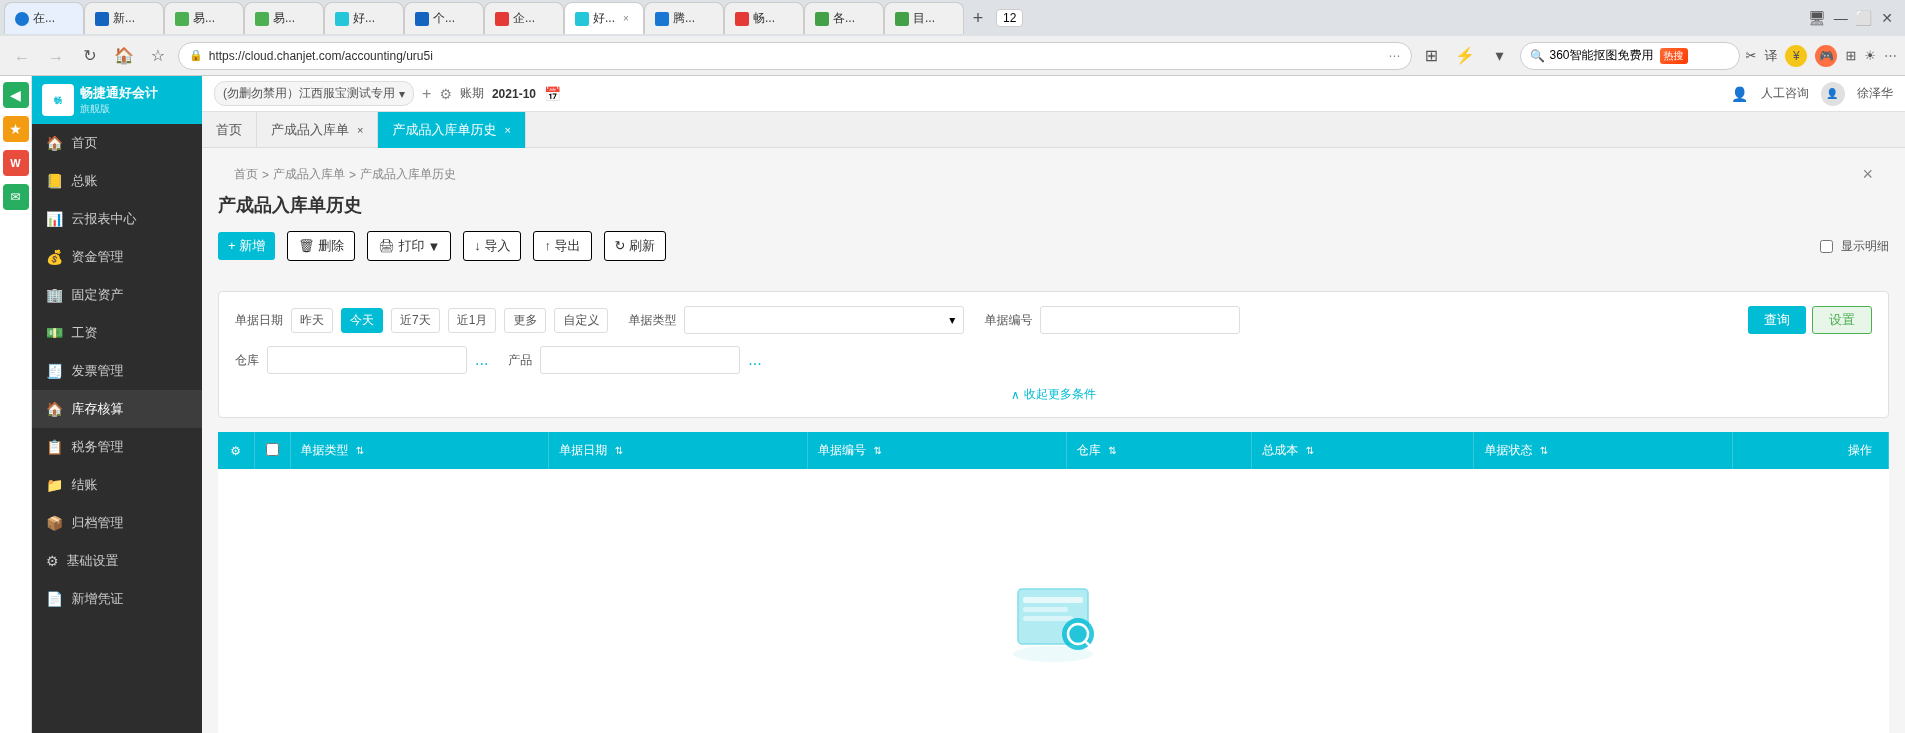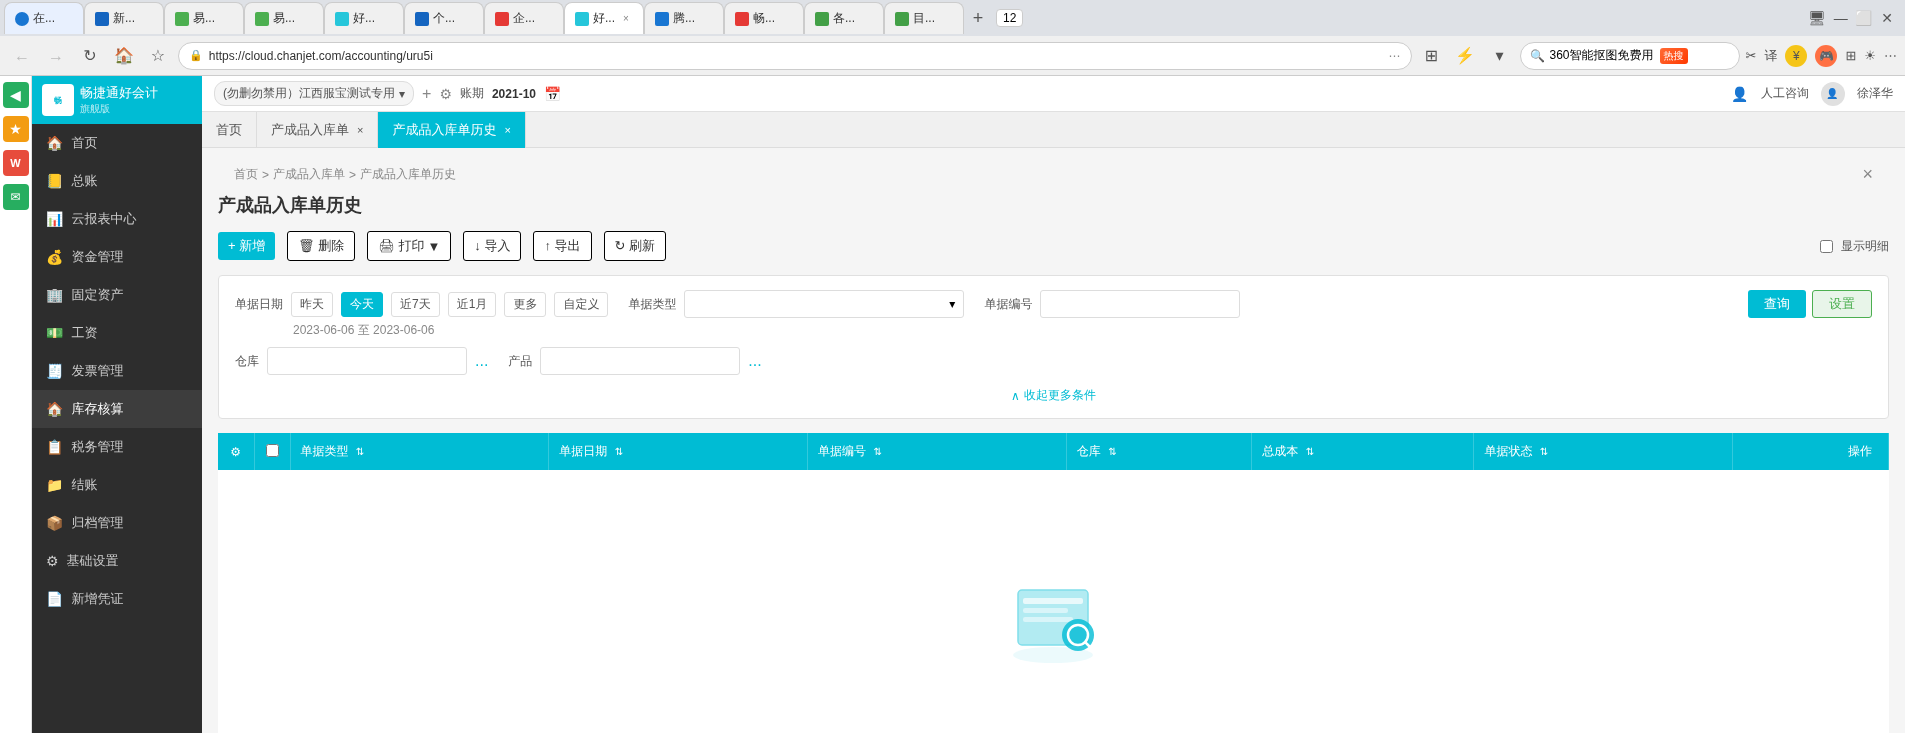--- a/index.html
+++ b/index.html
@@ -28,21 +28,21 @@
     .app-layout { display: flex; height: calc(733px - 76px); }
 
     
     .icon-bar { width: 32px; background: #fff; display: flex; flex-direction: column; align-items: center; padding: 6px 0; gap: 8px; border-right: 1px solid #e0e0e0; }
     .icon-bar-item { width: 26px; height: 26px; border-radius: 4px; display: flex; align-items: center; justify-content: center; cursor: pointer; font-size: 14px; }
 
     
     .sidebar { width: 170px; background: #2d2d2d; color: #ccc; display: flex; flex-direction: column; }
     .sidebar-header { background: #00bcd4; padding: 8px 10px; display: flex; align-items: center; gap: 6px; }
     .sidebar-logo { width: 32px; height: 32px; background: #fff; border-radius: 4px; display: flex; align-items: center; justify-content: center; font-size: 10px; color: #00bcd4; font-weight: bold; }
-    .sidebar-title { color: #fff; font-size: 13px; font-weight: normal; }
+    .sidebar-title { color: #fff; font-size: 13px; font-weight: bold; }
     .sidebar-subtitle { color: rgba(255,255,255,0.7); font-size: 10px; }
     .sidebar-nav { flex: 1; overflow-y: auto; }
     .sidebar-item { display: flex; align-items: center; gap: 8px; padding: 10px 14px; cursor: pointer; font-size: 13px; color: #ccc; }
     .sidebar-item.active { background: #3d3d3d; color: #fff; }
     .sidebar-item .nav-icon { font-size: 14px; }
 
     
     .main-content { flex: 1; background: #f5f5f5; display: flex; flex-direction: column; overflow: hidden; }
 
     
@@ -57,21 +57,21 @@
     .page-tab { display: flex; align-items: center; padding: 0 14px; height: 36px; font-size: 13px; color: #555; cursor: pointer; border-right: 1px solid #ddd; gap: 4px; }
     .page-tab.active { background: #00bcd4; color: #fff; }
     .page-tab .close-x { margin-left: 4px; font-size: 11px; }
     .breadcrumb { display: flex; align-items: center; padding: 0 16px; font-size: 12px; color: #888; gap: 4px; }
 
     
     .content-area { flex: 1; padding: 16px; overflow-y: auto; }
     .page-title { font-size: 18px; font-weight: bold; color: #333; margin-bottom: 14px; }
 
     
-    .toolbar { display: flex; align-items: center; gap: 12px; margin-bottom: 14px; flex-wrap: wrap; }
+    .toolbar { display: flex; align-items: center; gap: 12px; margin-bottom: 30px; flex-wrap: wrap; }
     .toolbar-btn { display: flex; align-items: center; gap: 3px; font-size: 13px; color: #555; cursor: pointer; padding: 4px 6px; }
     .toolbar-btn.primary { background: #00bcd4; color: #fff; border: none; border-radius: 3px; padding: 5px 10px; }
     .toolbar-btn.white { background: #fff; color: #333; border: 1px solid #000000; border-radius: 3px; padding: 5px 10px; }
     .show-label { font-size: 12px; color: #555; }
 
     
     .filter-area { background: #fff; border: 1px solid #e0e0e0; border-radius: 4px; padding: 14px 16px; margin-bottom: 14px; }
     .filter-row { display: flex; align-items: center; gap: 20px; margin-bottom: 12px; flex-wrap: wrap; }
     .filter-group { display: flex; align-items: center; gap: 8px; }
     .filter-label { font-size: 12px; color: #555; white-space: nowrap; }
@@ -358,23 +358,20 @@
             <span class="filter-label">单据编号</span>
             <input class="filter-input" type="text" style="">
           </div>
 
           <div style="margin-left:auto;display:flex;flex-direction:row;gap:6px;">
             <button class="toolbar-btn" style="background:#00bcd4;color:#fff;border:none;border-radius:3px;padding:5px 16px;font-size:13px;">查询</button>
             <button class="toolbar-btn" style="background:#e8f5e9;color:#4caf50;border:1px solid #4caf50;border-radius:3px;padding:4px 16px;font-size:13px;">设置</button>
           </div>
         </div>
 
-        <div style="margin-left:58px;margin-top:-8px;margin-bottom:8px;">
-          <span class="date-range">2023-06-06 至 2023-06-06</span>
-        </div>
 
         <div class="filter-row">
           <div class="filter-group">
             <span class="filter-label">仓库</span>
             <input class="filter-input" type="text" style="min-width: 200px;">
             <span class="filter-dots">...</span>
           </div>
           <div class="filter-group">
             <span class="filter-label">产品</span>
             <input class="filter-input" type="text" style="min-width: 200px;">

